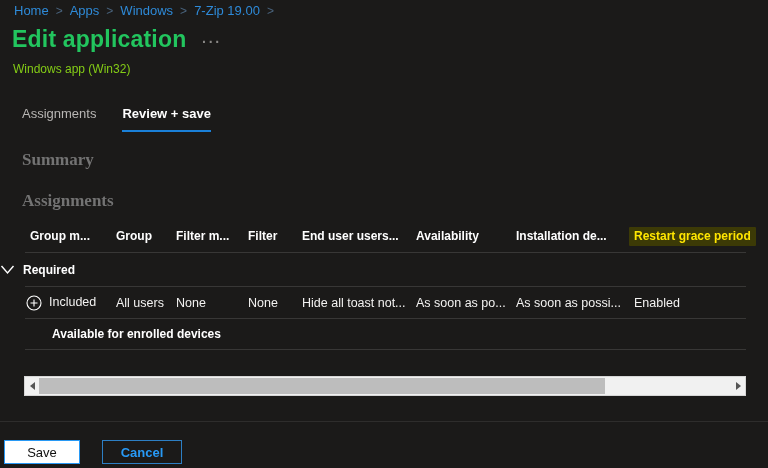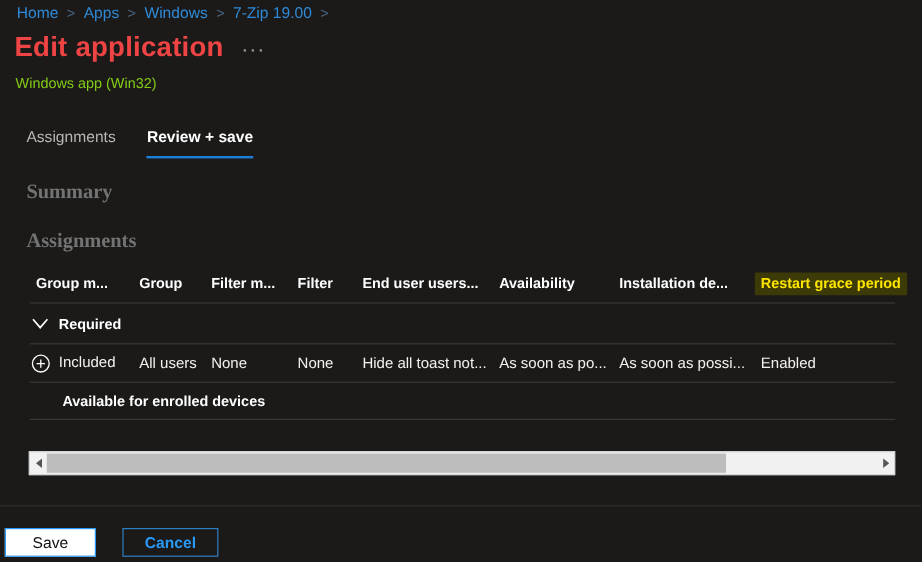--- a/index.html
+++ b/index.html
@@ -8,21 +8,21 @@
     position:relative; width:768px; height:468px;
     background:#1b1a19; overflow:hidden;
     font-family:"Liberation Sans", sans-serif;
     color:#f3f2f1;
   }
   
   .breadcrumb { position:absolute; top:3px; left:14px; font-size:13px; display:flex; align-items:center; gap:7px; }
   .crumb { color:#2e8ad8; cursor:pointer; }
   .crumb-sep { color:#49637d; font-size:12px; }
   
-  .title { position:absolute; top:26px; left:12px; font-size:23px; font-weight:bold; color:#ef4444; letter-spacing:0.2px; }
+  .title { position:absolute; top:26px; left:12px; font-size:23px; font-weight:bold; color:#22c55e; letter-spacing:0.2px; }
   .more-btn { position:absolute; top:34px; left:202px; color:#8a8886; font-size:14px; font-weight:bold; letter-spacing:2px; cursor:pointer; }
   .subtitle { position:absolute; top:62px; left:13px; font-size:12px; color:#84cc16; }
   
   .tabs { position:absolute; top:106px; left:22px; display:flex; gap:26px; }
   .tab { font-size:13px; padding-bottom:9px; cursor:pointer; }
   .tab.inactive { color:#b8b6b4; }
   .tab.active { color:#ffffff; font-weight:bold; border-bottom:2px solid #1a80d8; }
   
   .section-heading { position:absolute; left:22px; font-size:17px; font-weight:bold; color:#737373;font-family:Liberation Serif, serif; }
   .heading-summary { top:150px; }
@@ -34,21 +34,21 @@
   .c1 { width:90px; display:flex; align-items:flex-start; gap:7px; }
   .c2 { width:60px; }
   .c3 { width:72px; }
   .c4 { width:54px; }
   .c5 { width:114px; }
   .c6 { width:100px; }
   .c7 { width:118px; }
   .c8 { flex:1; }
   .hl-col { color:#ffe600; background:#3c3a06; padding:2px 5px 3px 5px; margin:-2px 0 0 -5px; border-radius:1px; }
   .divider { position:absolute; left:25px; width:721px; height:1px; background:#383736; }
-  .group-row { position:absolute; left:0; width:768px; display:flex; align-items:center; padding-left:26px; font-size:12px; font-weight:bold; color:#ffffff; }
+  .group-row { position:absolute; left:0; width:768px; display:flex; align-items:center; font-size:12px; font-weight:bold; color:#ffffff; }
   .group-label-indent { padding-left:52px; }
   .icon-gap { margin-right:8px; display:inline-flex; align-items:center; }
   
   .hscroll { position:absolute; top:376px; left:24px; width:722px; height:20px; background:#f1f1f1; border:1px solid #d6d6d6; display:flex; align-items:center; }
   .hscroll-arrow { width:14px; height:100%; display:flex; align-items:center; justify-content:center; cursor:pointer; }
   .tri-left { width:0; height:0; border-top:4px solid transparent; border-bottom:4px solid transparent; border-right:5px solid #555555; }
   .tri-right { width:0; height:0; border-top:4px solid transparent; border-bottom:4px solid transparent; border-left:5px solid #555555; }
   .hscroll-track { position:relative; flex:1; height:100%; }
   .hscroll-thumb { position:absolute; left:0; top:1px; width:566px; height:16px; background:#bdbdbd; cursor:grab; }
   

